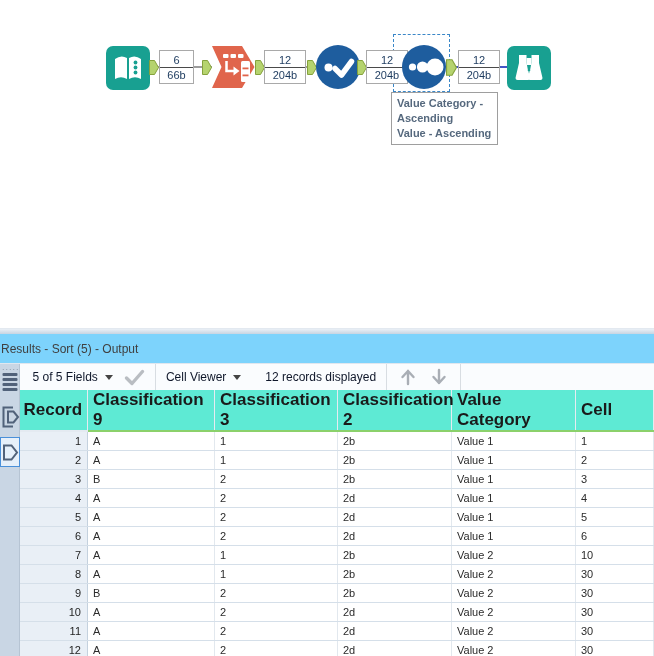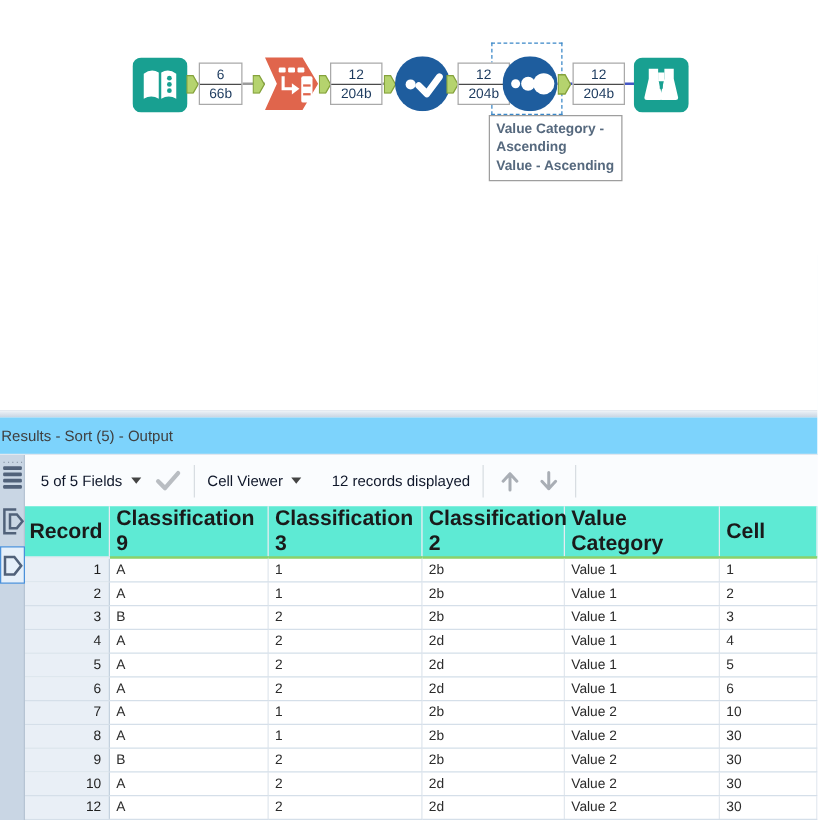--- a/index.html
+++ b/index.html
@@ -300,20 +300,28 @@
             </tr>
             <tr>
               <td class="rec">10</td>
               <td>A</td>
               <td>2</td>
               <td>2d</td>
               <td>Value 2</td>
               <td>30</td>
             </tr>
             <tr>
+              <td class="rec">11</td>
+              <td>A</td>
+              <td>2</td>
+              <td>2d</td>
+              <td>Value 2</td>
+              <td>30</td>
+            </tr>
+            <tr>
               <td class="rec">12</td>
               <td>A</td>
               <td>2</td>
               <td>2d</td>
               <td>Value 2</td>
               <td>30</td>
             </tr>
           </tbody>
       </table>
     </div>

